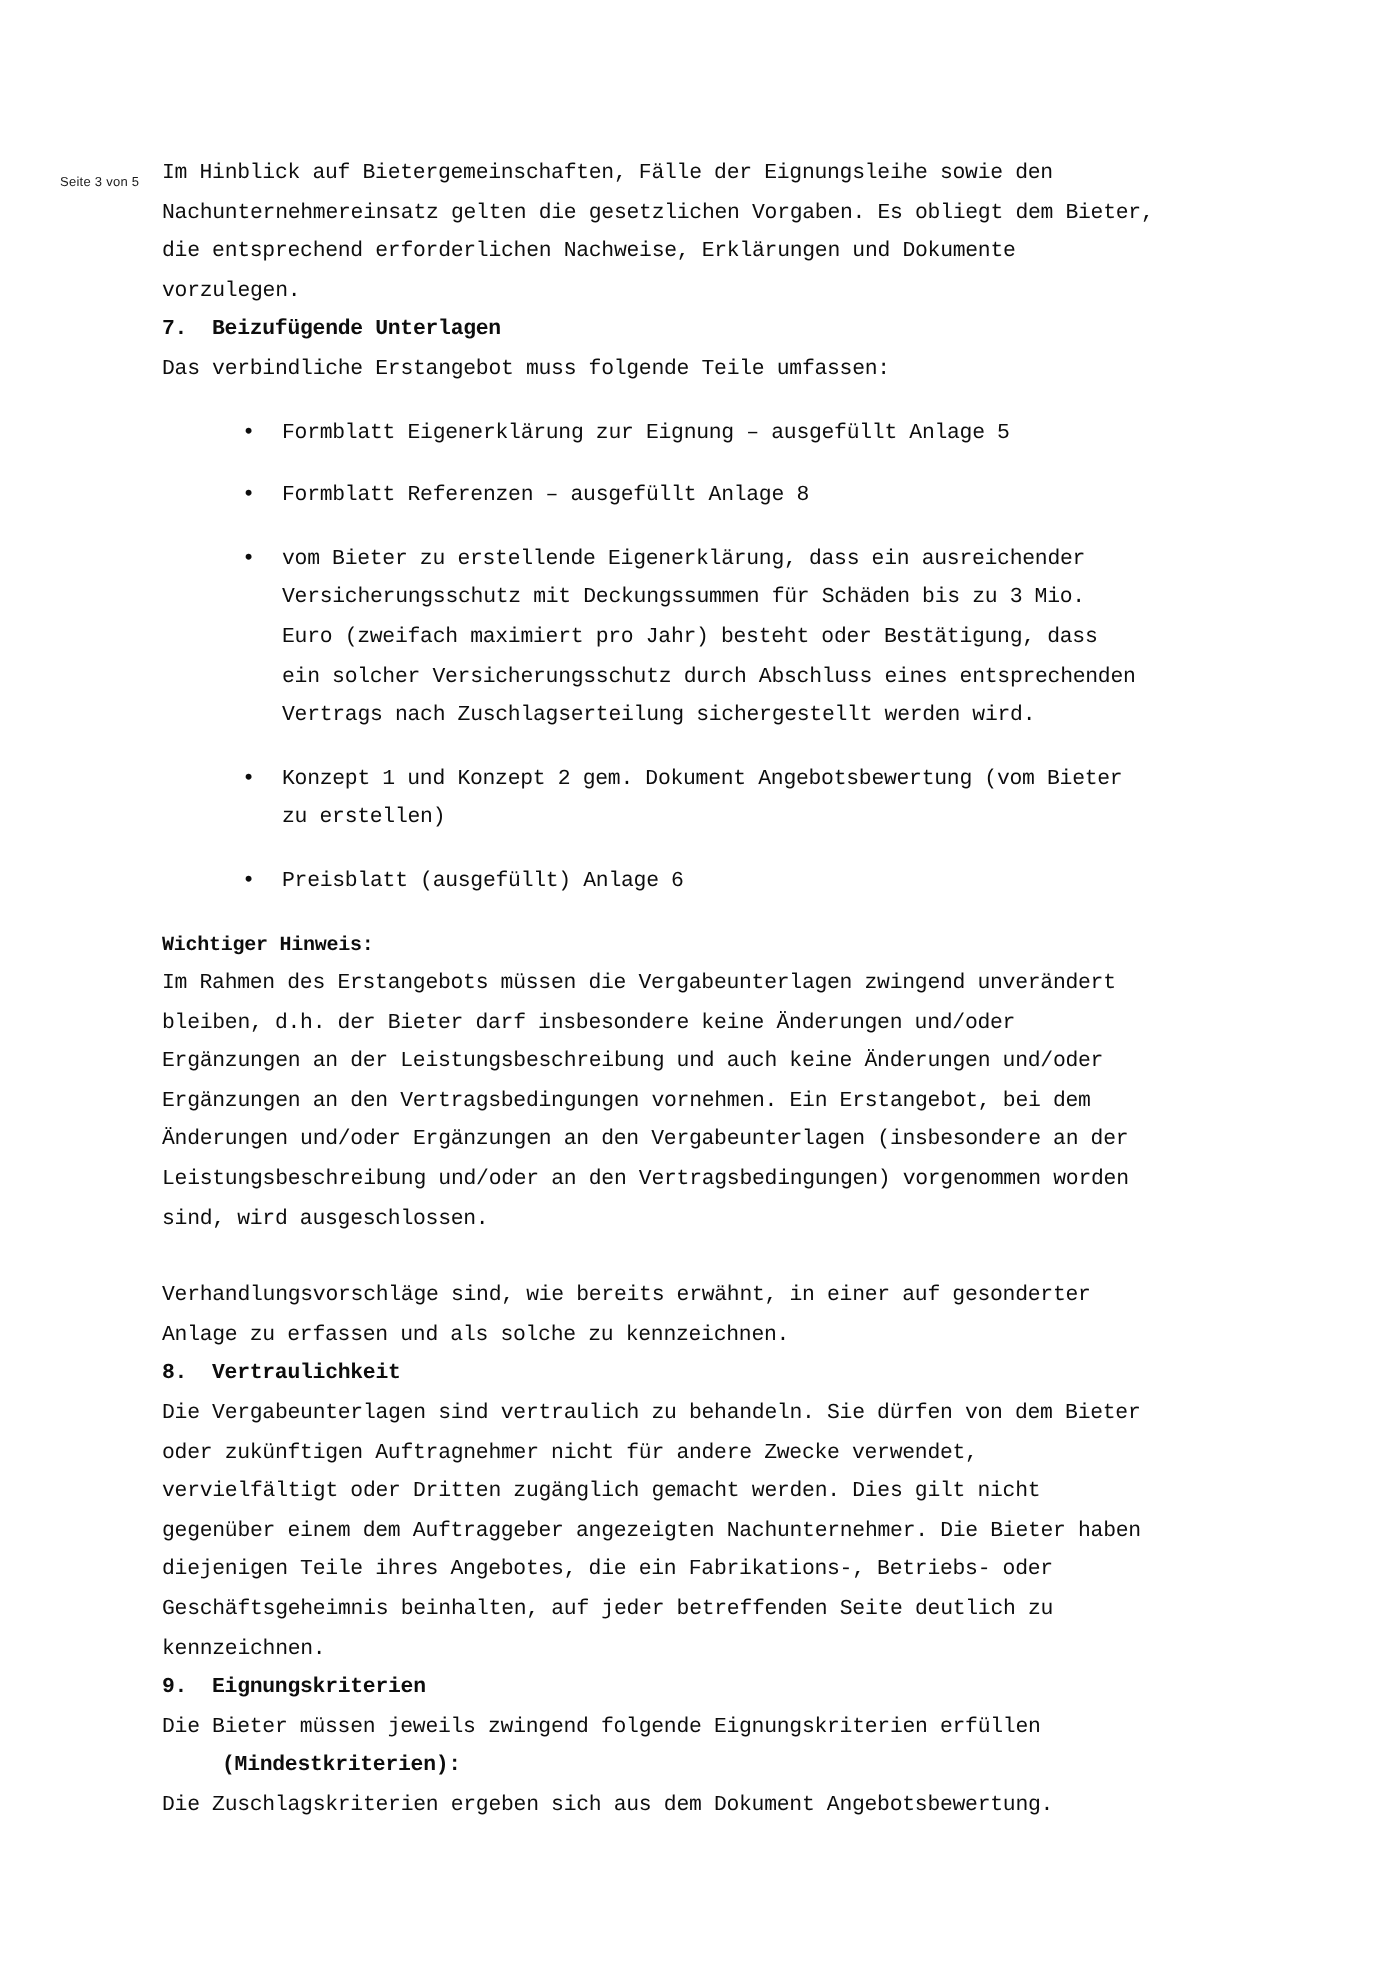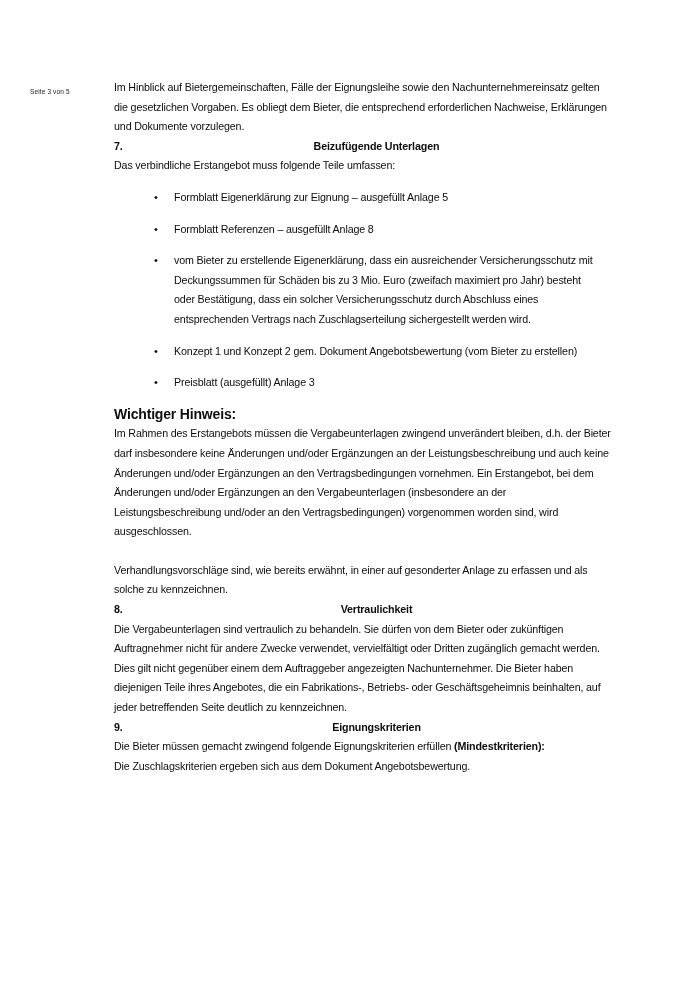--- a/index.html
+++ b/index.html
@@ -32,28 +32,29 @@
     font-size: 6.5px;
     line-height: 1.2;
     color: #1a1a1a;
     letter-spacing: 0.02em;
     white-space: nowrap;
   }
 
   
   .content {
     position: absolute;
-    left: 114px;
+    left: 81px;
     top: 78px;
     width: 500px;
     font-size: 10.7px;
     line-height: 19.6px;
     color: #0d0d0d;
     letter-spacing: -0.012em;
     word-spacing: -0.1px;
+    font-family: Liberation Mono, monospace;
   }
 
   p.para {
     margin: 0;
     padding: 0;
   }
   .gap-md { height: 19px; }
 
   
   .heading {
@@ -64,28 +65,27 @@
     font-size: 10.7px;
     line-height: 19.6px;
     letter-spacing: -0.012em;
   }
   .heading .num {
     width: 25px;
     flex: 0 0 25px;
   }
   .heading .htext {
     flex: 1 1 auto;
-    text-align: center;
   }
 
   .subheading {
     margin: 0;
     padding: 0;
     font-weight: bold;
-    font-size: 14px;
+    font-size: 10px;
     line-height: 19.6px;
     letter-spacing: -0.012em;
   }
 
   
   ul.bullets {
     margin: 0;
     padding: 0;
     list-style: none;
   }
@@ -98,21 +98,21 @@
   ul.bullets > li::before {
     content: "\2022";
     position: absolute;
     left: 28px;
     top: 0;
     font-size: 11px;
     line-height: 19.6px;
   }
 
   .bold { font-weight: bold; }
-  .nowrap { white-space: nowrap; }
+  .nowrap { white-space: nowrap; margin-left: 30px; }
 </style>
 </head>
 <body>
 
 <div class="page">
 
   <div class="page-marker">Seite 3 von 5</div>
 
   <div class="content">
 
@@ -123,21 +123,21 @@
       <span class="htext">Beizufügende Unterlagen</span>
     </h3>
 
     <p class="para">Das verbindliche Erstangebot muss folgende Teile umfassen:</p>
 
     <ul class="bullets">
       <li>Formblatt Eigenerklärung zur Eignung – ausgefüllt Anlage 5</li>
       <li>Formblatt Referenzen – ausgefüllt Anlage 8</li>
       <li>vom Bieter zu erstellende Eigenerklärung, dass ein ausreichender Versicherungsschutz mit Deckungssummen für Schäden bis zu 3 Mio. Euro (zweifach maximiert pro Jahr) besteht oder Bestätigung, dass ein solcher Versicherungsschutz durch Abschluss eines entsprechenden Vertrags nach Zuschlagserteilung sichergestellt werden wird.</li>
       <li>Konzept 1 und Konzept 2 gem. Dokument Angebotsbewertung (vom Bieter zu erstellen)</li>
-      <li>Preisblatt (ausgefüllt) Anlage 3</li>
+      <li>Preisblatt (ausgefüllt) Anlage 6</li>
     </ul>
 
     <p class="subheading">Wichtiger Hinweis:</p>
 
     <p class="para">Im Rahmen des Erstangebots müssen die Vergabeunterlagen zwingend unverändert bleiben, d.h. der Bieter darf insbesondere keine Änderungen und/oder Ergänzungen an der Leistungsbeschreibung und auch keine Änderungen und/oder Ergänzungen an den Vertragsbedingungen vornehmen. Ein Erstangebot, bei dem Änderungen und/oder Ergänzungen an den Vergabeunterlagen (insbesondere an der Leistungsbeschreibung und/oder an den Vertragsbedingungen) vorgenommen worden sind, wird ausgeschlossen.</p>
 
     <div class="gap-md"></div>
 
     <p class="para">Verhandlungsvorschläge sind, wie bereits erwähnt, in einer auf gesonderter Anlage zu erfassen und als solche zu kennzeichnen.</p>
 
@@ -146,21 +146,21 @@
       <span class="htext">Vertraulichkeit</span>
     </h3>
 
     <p class="para">Die Vergabeunterlagen sind vertraulich zu behandeln. Sie dürfen von dem Bieter oder zukünftigen Auftragnehmer nicht für andere Zwecke verwendet, vervielfältigt oder Dritten zugänglich gemacht werden. Dies gilt nicht gegenüber einem dem Auftraggeber angezeigten Nachunternehmer. Die Bieter haben diejenigen Teile ihres Angebotes, die ein Fabrikations-, Betriebs- oder Geschäftsgeheimnis beinhalten, auf jeder betreffenden Seite deutlich zu kennzeichnen.</p>
 
     <h3 class="heading">
       <span class="num">9.</span>
       <span class="htext">Eignungskriterien</span>
     </h3>
 
-    <p class="para"><span>Die Bieter müssen gemacht zwingend folgende Eignungskriterien erfüllen </span><span class="bold nowrap">(Mindestkriterien):</span></p>
+    <p class="para"><span>Die Bieter müssen jeweils zwingend folgende Eignungskriterien erfüllen </span><span class="bold nowrap">(Mindestkriterien):</span></p>
 
     <ul class="bullets">
     </ul>
 
 
     <p class="para">Die Zuschlagskriterien ergeben sich aus dem Dokument Angebotsbewertung.</p>
 
   </div>
 </div>
 

